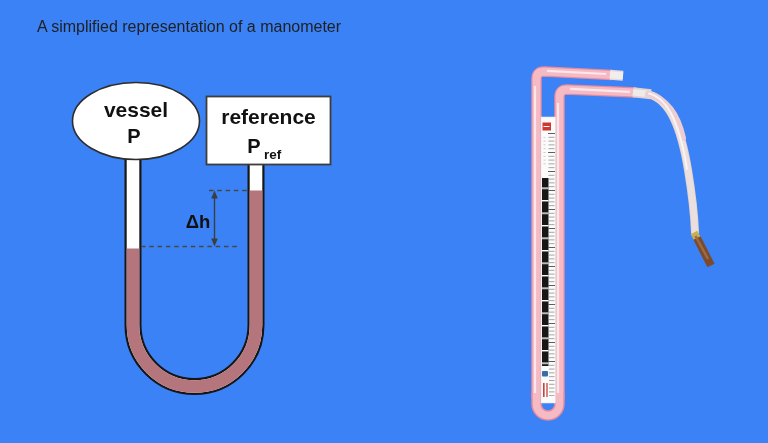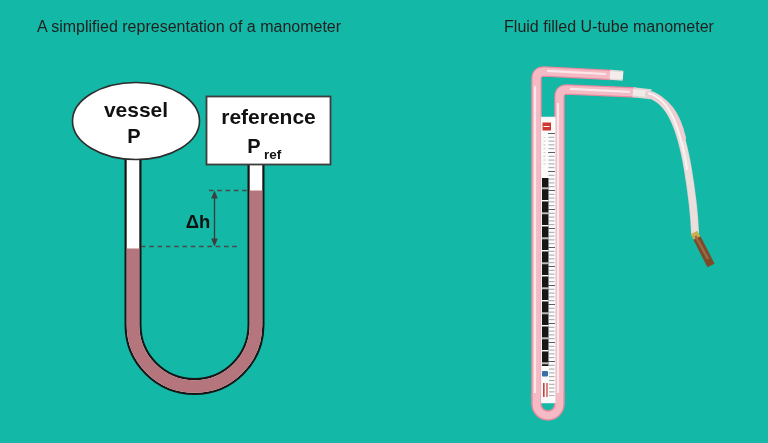--- a/index.html
+++ b/index.html
@@ -1,31 +1,30 @@
 <!DOCTYPE html>
 <html><head>
 <meta charset="utf-8">
 <style>
   html,body{margin:0;padding:0;background:#ffffff;}
   body{font-family:"Liberation Sans",sans-serif;}
-  #canvas{position:relative;width:768px;height:443px;background:#14b8a6;overflow:hidden;}
+  #canvas{position:relative;width:768px;height:443px;background:#3b82f6;overflow:hidden;}
   .panel-title{position:absolute;top:17px;font-size:16px;line-height:19px;color:#1f1f1f;text-align:center;}
   #left-title{left:6px;width:366px;}
   #right-title{left:480px;width:258px;}
   .layer{position:absolute;top:0;}
   #left-svg{left:0;}
   #right-svg{left:480px;}
 </style>
 </head>
 <body>
 
 <div id="canvas">
 
   <div id="left-title" class="panel-title">A simplified representation of a manometer</div>
-  <div id="right-title" class="panel-title">Fluid filled U-tube manometer</div>
 
   <svg id="left-svg" class="layer" width="400" height="443" viewBox="0 0 400 443">
 
     <path d="M 133 150 L 133 325 A 61.5 61.5 0 0 0 256 325 L 256 156" fill="none" stroke-width="17" stroke-linecap="butt" stroke="#161616"></path>
 
     <path d="M 133 149 L 133 325 A 61.5 61.5 0 0 0 256 325 L 256 155" fill="none" stroke="#ffffff" stroke-width="12.6" stroke-linecap="butt"></path>
 
     <path d="M 133 248.5 L 133 325 A 61.5 61.5 0 0 0 256 325 L 256 190.5" fill="none" stroke-width="12.6" stroke-linecap="butt" stroke="#b4757d"></path>
 
     <ellipse cx="136" cy="121" rx="63.5" ry="38.5" fill="#ffffff" stroke="#2d2d2d" stroke-width="1.6"></ellipse>

